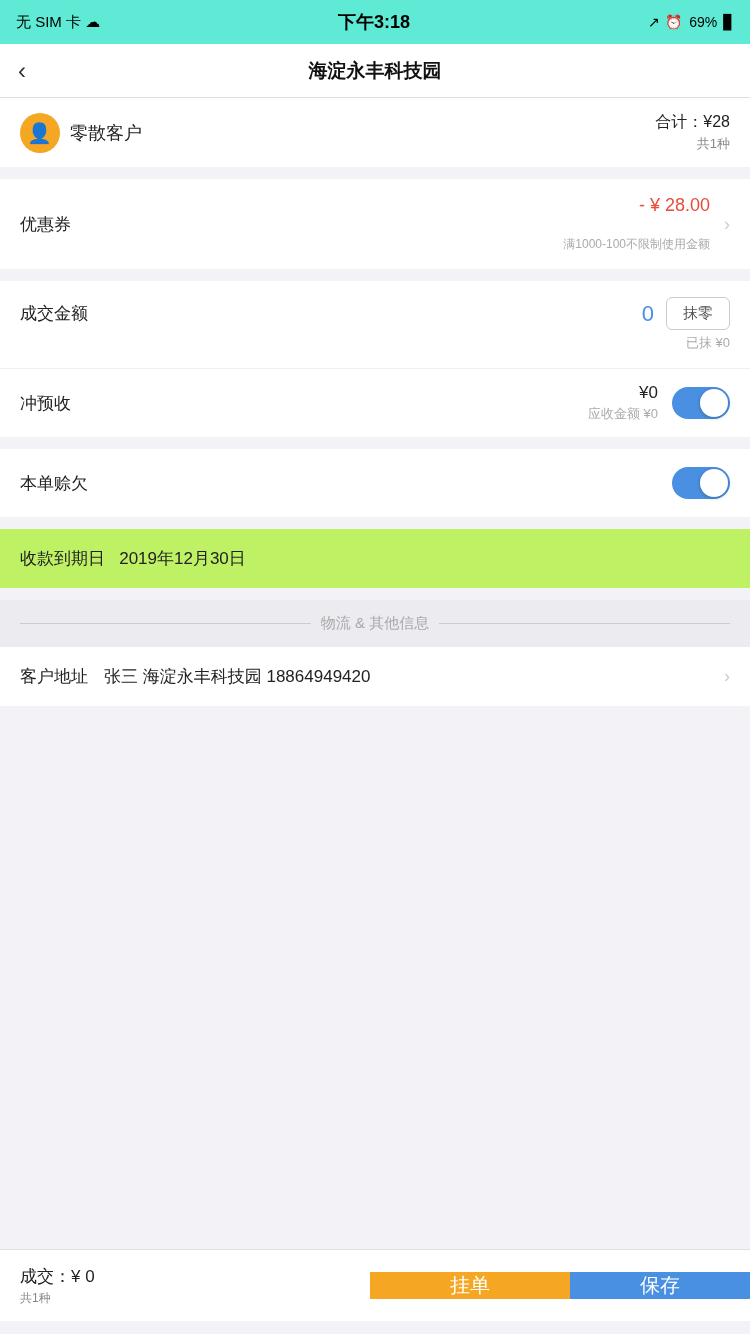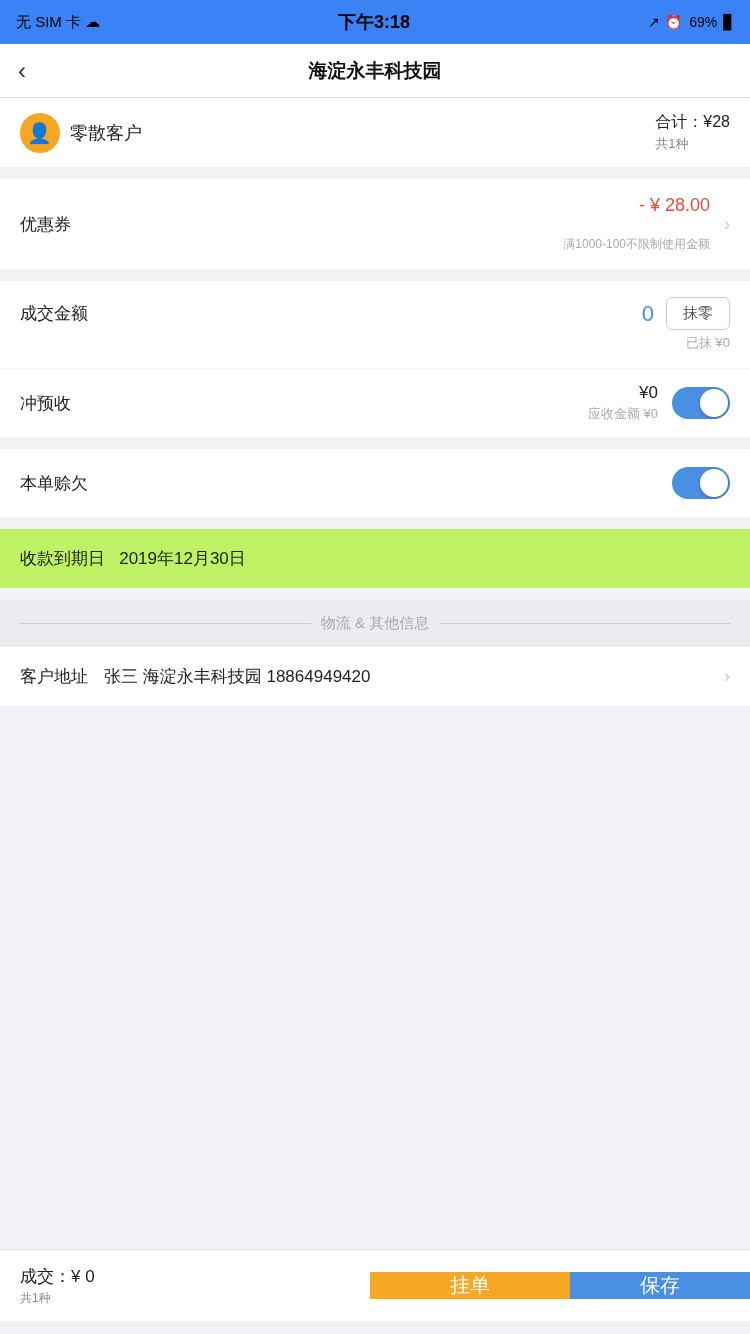--- a/index.html
+++ b/index.html
@@ -8,21 +8,21 @@
       font-family: -apple-system, "PingFang SC", "Helvetica Neue", sans-serif;
       background: #f2f2f7;
       width: 750px;
       min-height: 1334px;
       position: relative;
       overflow-x: hidden;
     }
 
     
     .status-bar {
-      background: #3b82f6;
+      background: #5eead4;
       height: 44px;
       display: flex;
       align-items: center;
       justify-content: space-between;
       padding: 0 16px;
       font-size: 15px;
       font-weight: 500;
     }
     .status-left { display: flex; align-items: center; gap: 6px; }
     .status-center { font-size: 18px; font-weight: 600; }
@@ -87,21 +87,21 @@
     }
     .customer-left { display: flex; align-items: center; gap: 10px; }
     .avatar {
       width: 40px; height: 40px;
       background: #f5a623;
       border-radius: 50%;
       display: flex; align-items: center; justify-content: center;
       font-size: 20px; color: #fff;
     }
     .customer-name { font-size: 18px; color: #222; font-weight: 500; }
-    .customer-total-right { }
+    .customer-total-right { text-align: right; }
     .total-amount { font-size: 16px; color: #222; }
     .total-count { font-size: 13px; color: #888; margin-top: 2px; }
 
     
     .coupon-right { text-align: right; }
     .coupon-discount { font-size: 18px; color: #e74c3c; font-weight: 500; }
     .coupon-desc { font-size: 12px; color: #aaa; margin-top: 20px; }
     .chevron { font-size: 18px; color: #ccc; margin-left: 4px; }
 
     

